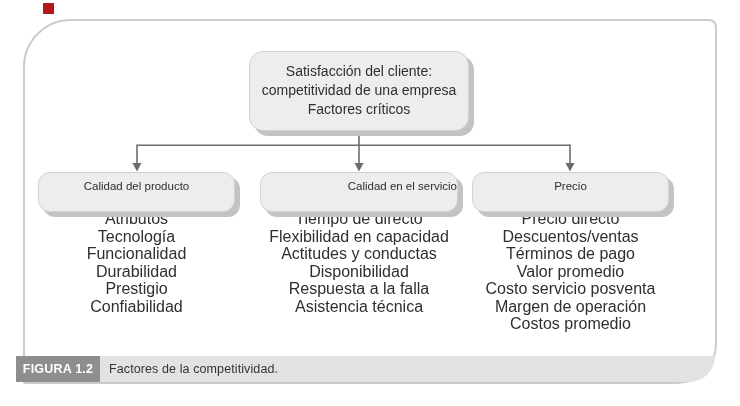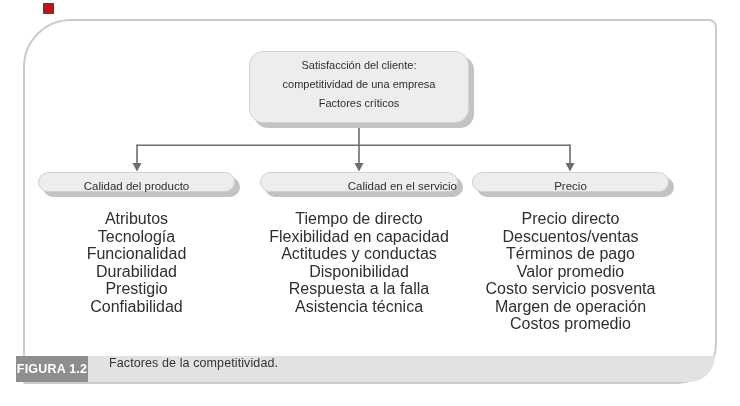--- a/index.html
+++ b/index.html
@@ -15,47 +15,47 @@
   .frame{
     position:absolute;left:23px;top:19px;width:690px;height:361px;
     border:2px solid var(--frame_border);
     border-radius:48px 8px 40px 2px;
     box-sizing:content-box;
   }
   .caption-strip{
     position:absolute;left:25px;top:356px;width:690px;height:26px;
     background:var(--strip_bg);
     border-radius:0 0 38px 0;
-    display:flex;
+    display:flex;align-items:center;
     box-sizing:border-box;padding-left:84px;
   }
   .caption-text{
     font-size:12.5px;color:var(--caption_text);letter-spacing:0.1px;
   }
   .figura-box{
-    position:absolute;left:16px;top:356px;width:72px;height:26px;
+    position:absolute;left:16px;top:356px;width:84px;height:26px;
     background:var(--label_bg);color:var(--label_text);
     display:flex;align-items:center;justify-content:center;
     font-size:12.5px;font-weight:bold;letter-spacing:0.2px;
     z-index:3;
   }
   .node{
     position:absolute;background:var(--node_fill);
     border:1px solid var(--node_border);
     box-shadow:5px 5px 0 var(--node_shadow);
     text-align:center;color:var(--text);box-sizing:border-box;
     z-index:2;
   }
   .root-node{
-    left:249px;top:51px;width:220px;height:72px;border-radius:14px;
-    font-size:11px;line-height:19px;padding-top:4px;
+    left:249px;top:51px;width:220px;height:80px;border-radius:14px;
+    font-size:14px;line-height:19px;padding-top:10px;
   }
   .root-node span{display:block;}
   .branch-node{
-    top:172px;height:20px;border-radius:12px;
+    top:172px;height:40px;border-radius:12px;
     font-size:11.5px;line-height:26px;
   }
   .bn-0{left:38px;width:197px;}
   .bn-1{left:260px;width:198px;text-align:right;}
   .bn-2{left:472px;width:197px;}
   .branch-list{
     position:absolute;top:210px;margin:0;padding:0;list-style:none;
     text-align:center;font-size:16px;line-height:17.5px;color:var(--text);
     z-index:1;
   }

